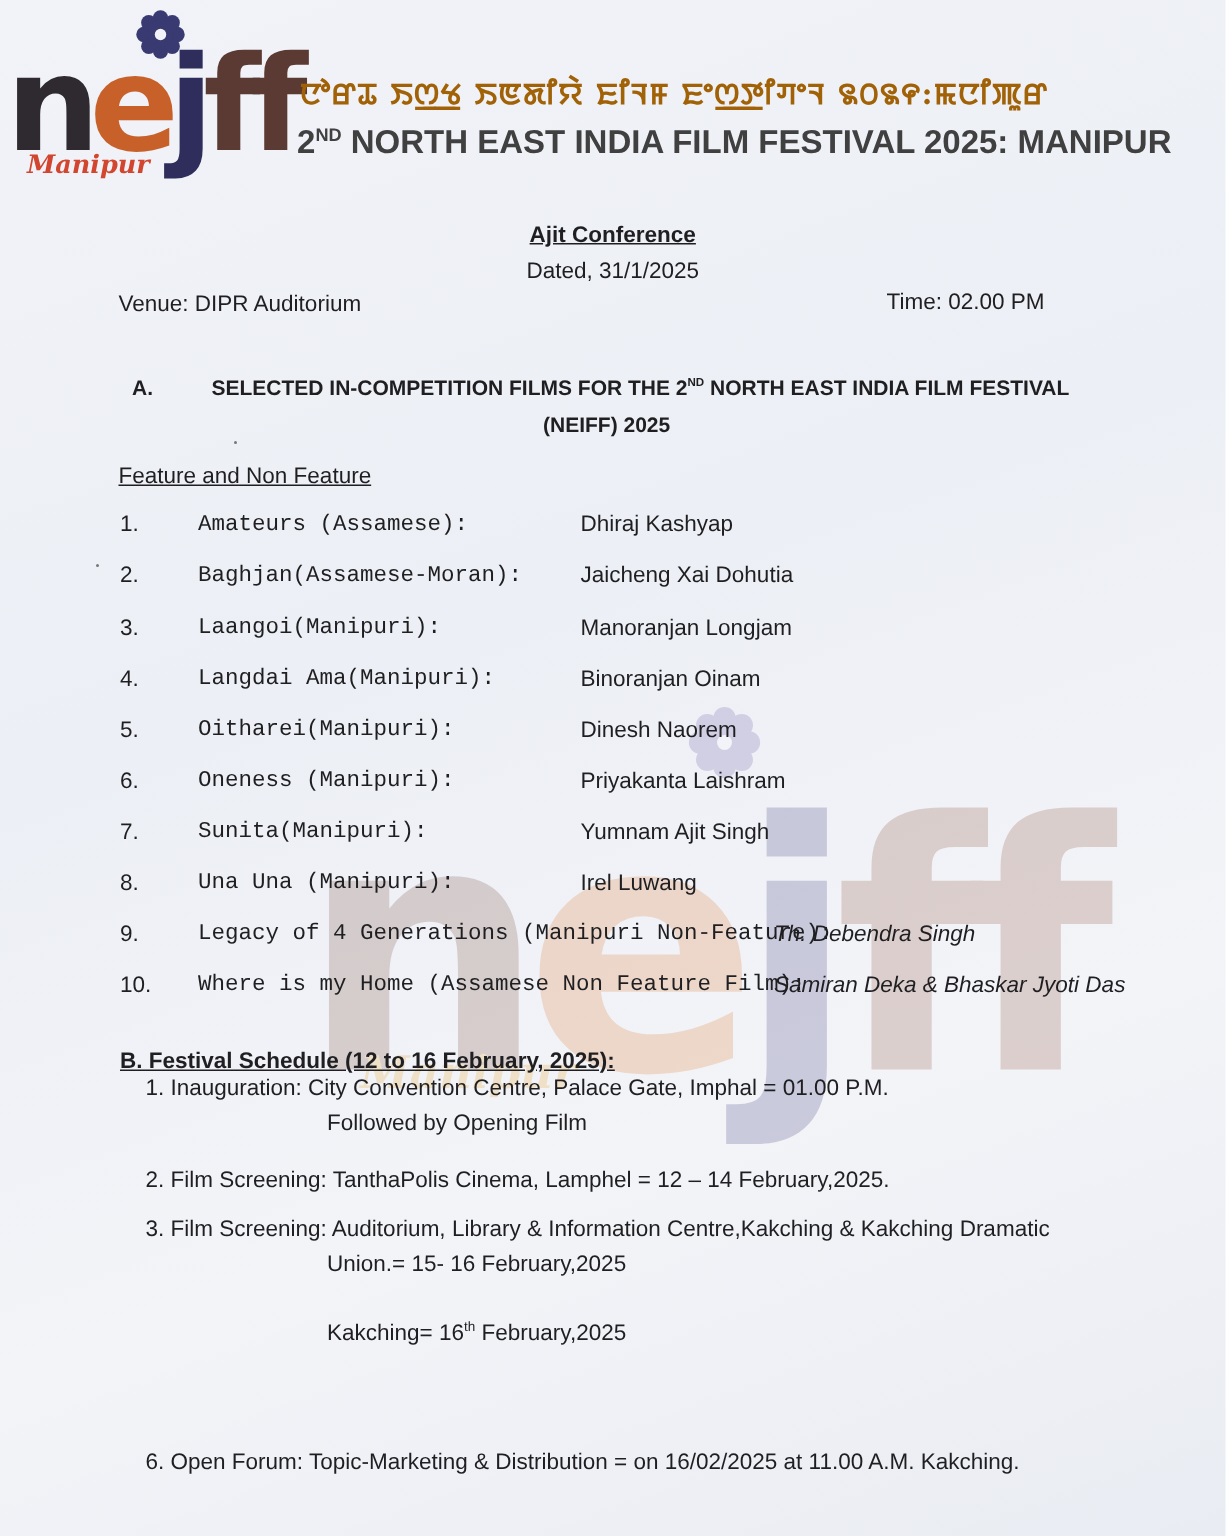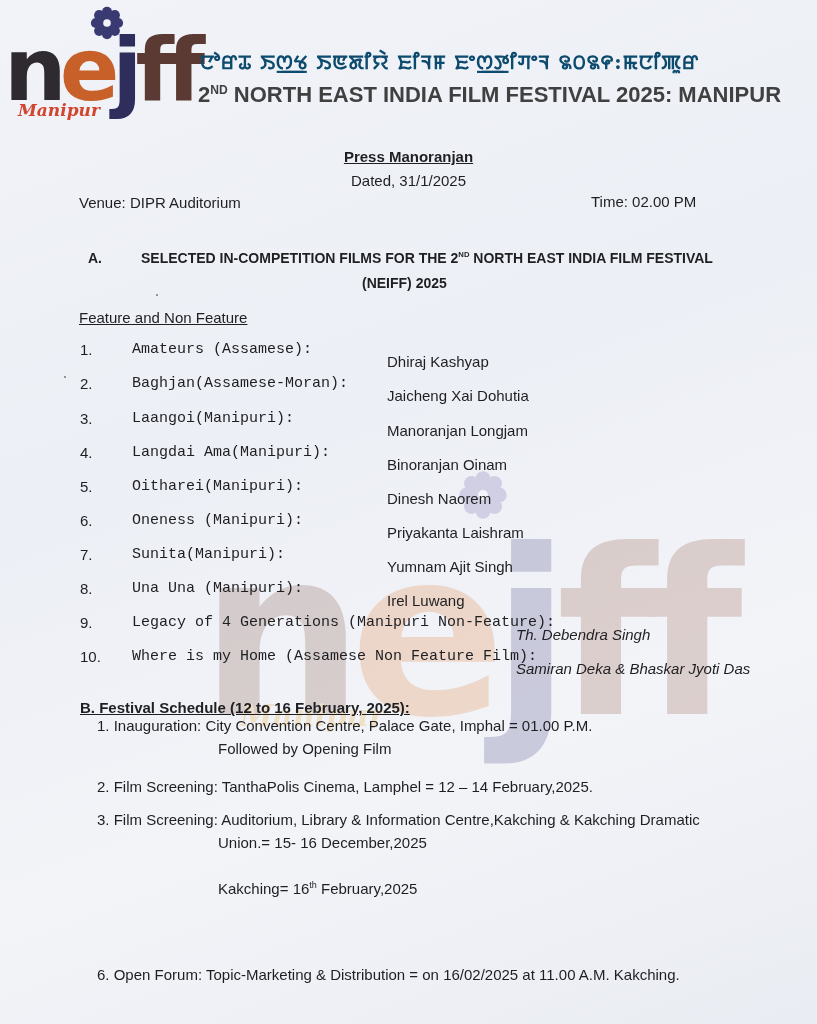--- a/index.html
+++ b/index.html
@@ -24,41 +24,41 @@
   
   .logo { position: absolute; left: 4px; top: 4px; width: 178px; height: 124px; }
   .logo-text { position: absolute; left: 0; top: 22px; font-family: "DejaVu Sans", sans-serif; font-weight: bold; font-size: 88px; line-height: 1; letter-spacing: -7px; }
   .lg-n { color: #2e2a30; }
   .lg-e { color: #c8602a; }
   .lg-j { color: #2f2d5c; }
   .lg-f { color: #5a3a32; }
   .logo-flower { position: absolute; left: 86px; top: 2px; width: 34px; height: 34px; }
   .logo-sub { position: absolute; left: 14px; top: 96px; font-family: "DejaVu Serif", serif; font-style: italic; font-weight: bold; font-size: 17px; color: #d2452e; }
 
-  .meitei { position: absolute; left: 200px; top: 48px; width: 590px; font-family: "DejaVu Serif", serif; font-weight: bold; font-size: 20px; letter-spacing: 1px; color: #0c4a6e; white-space: nowrap; }
+  .meitei { position: absolute; left: 200px; top: 48px; width: 590px; font-family: "DejaVu Serif", serif; font-weight: bold; font-size: 20px; letter-spacing: 1px; color: #a16207; white-space: nowrap; }
   .fest-title { position: absolute; left: 198px; top: 82px; font-weight: bold; font-size: 22px; color: #404040; white-space: nowrap; }
   .fest-title sup, .secA sup { font-size: 0.55em; vertical-align: super; line-height: 0; }
 
   .center { position: absolute; left: 0; width: 817px; text-align: center; }
   .pc-title { top: 148px; font-weight: bold; font-size: 15px; text-decoration: underline; }
   .pc-date { top: 172px; font-size: 15px; }
   .venue { position: absolute; left: 79px; top: 194px; font-size: 15px; }
   .time { position: absolute; left: 591px; top: 193px; font-size: 15px; }
 
   .secA { position: absolute; left: 88px; top: 250px; width: 660px; font-weight: bold; font-size: 14px; }
   .secA .lbl { position: absolute; left: 0; top: 0; }
   .secA .t1 { position: absolute; left: 53px; top: 0; white-space: nowrap; }
   .secA .t2 { position: absolute; left: 274px; top: 25px; white-space: nowrap; }
 
   .sub-head { position: absolute; left: 79px; top: 309px; font-size: 15px; text-decoration: underline; text-align: center; }
 
   .film { position: absolute; left: 80px; font-size: 15px; white-space: nowrap; height: 22px; width: 680px; }
   .film .num { position: absolute; left: 0; }
   .film .ttl { position: absolute; left: 52px; font-family: Liberation Mono, monospace; }
-  .film .dir { position: absolute; left: 307px; margin-top: 12px; }
+  .film .dir { position: absolute; left: 307px; }
   .film.wide .dir { left: 436px; font-style: italic; }
 
   .secB { position: absolute; left: 80px; top: 684px; font-weight: bold; font-size: 15px; text-decoration: underline; margin-top: 15px; }
   .sched { position: absolute; left: 97px; font-size: 15px; white-space: nowrap; }
   .sched .cont { display: block; margin-left: 121px; margin-top: 6px; }
   .sched sup { font-size: 0.6em; vertical-align: super; line-height: 0; }
 
   .speck { position: absolute; width: 2px; height: 2px; background: #777; border-radius: 50%; }
 </style>
 </head>
@@ -106,21 +106,21 @@
       <span class="lg-n">n</span><span class="lg-e">e</span><span class="lg-j">j</span><span class="lg-f">ff</span>
     </div>
     <div class="logo-sub">Manipur</div>
   </div>
 
   <div class="meitei">ꯅꯣꯔꯊ ꯏꯁ꯭ꯠ ꯏꯟꯗꯤꯌꯥ ꯐꯤꯜꯝ ꯐꯦꯁ꯭ꯇꯤꯚꯦꯜ ꯲꯰꯲꯵:ꯃꯅꯤꯄꯨꯔ</div>
   <div class="fest-title">
     <span>2</span><sup>ND</sup><span> NORTH EAST INDIA FILM FESTIVAL 2025: MANIPUR</span>
   </div>
 
-  <div class="center pc-title">Press Manoranjan</div>
+  <div class="center pc-title">Ajit Conference</div>
   <div class="center pc-date">Dated, 31/1/2025</div>
   <div class="venue">Venue: DIPR Auditorium</div>
   <div class="time">Time: 02.00 PM</div>
 
   <div class="secA">
     <span class="lbl">A.</span>
     <span class="t1"><span>SELECTED IN-COMPETITION FILMS FOR THE 2</span><sup>ND</sup><span> NORTH EAST INDIA FILM FESTIVAL</span></span>
     <span class="t2">(NEIFF) 2025</span>
   </div>
   <div class="sub-head">Feature and Non Feature</div>
@@ -180,21 +180,21 @@
 
   <div class="sched" style="top:717px">
     <span>1. Inauguration:  City Convention Centre, Palace Gate, Imphal = 01.00 P.M.</span>
     <span class="cont">Followed by Opening Film</span>
   </div>
   <div class="sched" style="top:778px">
     <span>2. Film Screening: TanthaPolis Cinema, Lamphel = 12 – 14 February,2025.</span>
   </div>
   <div class="sched" style="top:811px">
     <span>3. Film Screening: Auditorium, Library &amp; Information Centre,Kakching &amp; Kakching Dramatic</span>
-    <span class="cont">Union.= 15- 16 December,2025</span>
+    <span class="cont">Union.= 15- 16 February,2025</span>
   </div>
   <div class="sched" style="top:874px">
     <span class="cont"><span>Kakching= 16</span><sup>th</sup><span> February,2025</span></span>
   </div>
   <div class="sched" style="top:966px">
     <span>6. Open Forum: Topic-Marketing &amp; Distribution = on 16/02/2025 at 11.00 A.M. Kakching.</span>
   </div>
 
   <div class="speck" style="left:64px;top:376px"></div>
   <div class="speck" style="left:156px;top:294px"></div>

